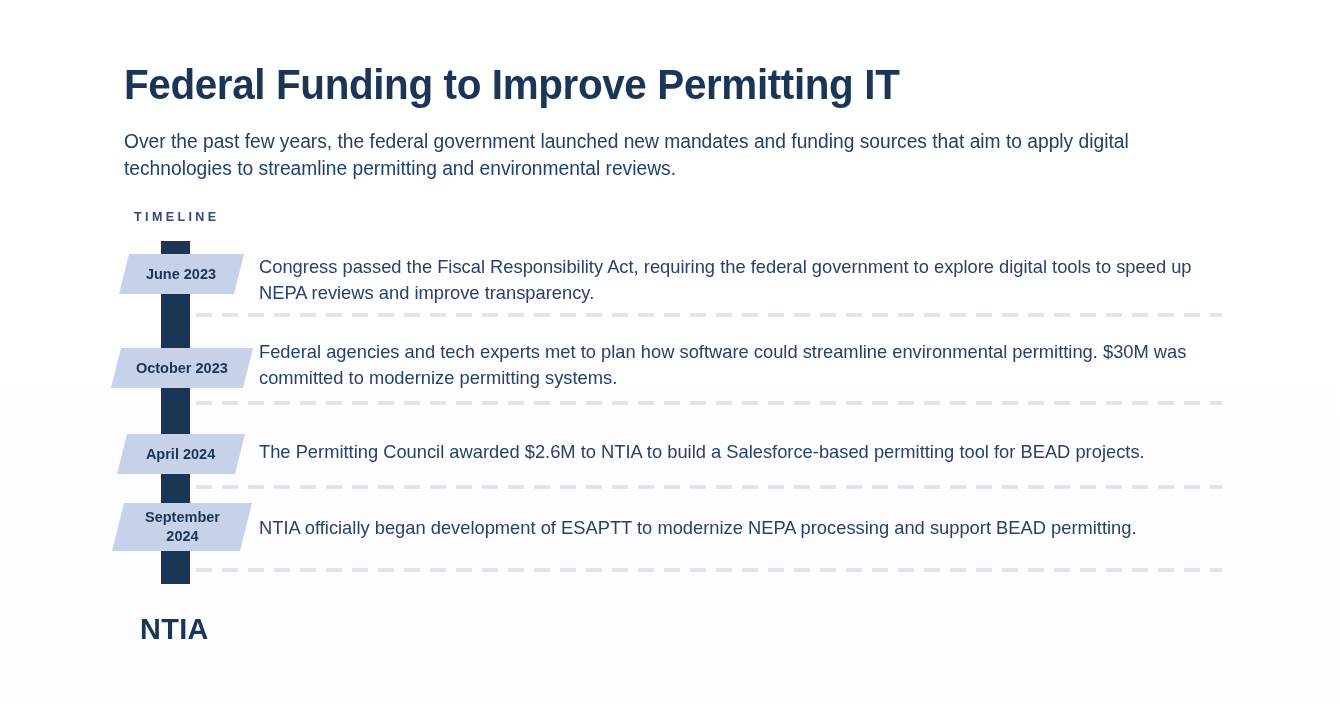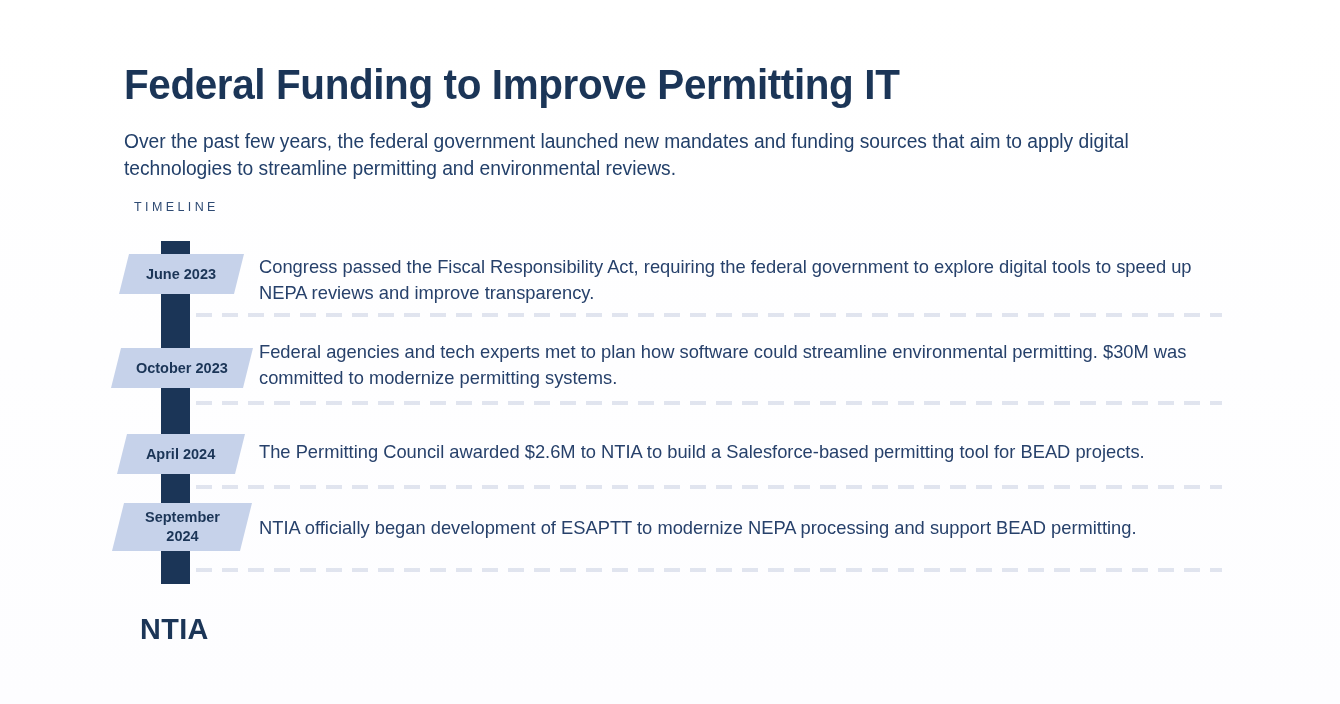--- a/index.html
+++ b/index.html
@@ -48,23 +48,23 @@
     color: #23406a;
     font-family: "Liberation Sans", sans-serif;
     transform: scaleX(0.985);
     transform-origin: left top;
   }
 
   
   .kicker {
     position: absolute;
     left: 134px;
-    top: 200px;
+    top: 210px;
     font-size: 12.5px;
-    font-weight: 400;
+    font-weight: 700;
     letter-spacing: 3.4px;
     color: #2e4a73;
   }
 
   
   .spine {
     position: absolute;
     left: 161px;
     top: 241px;
     width: 29px;

